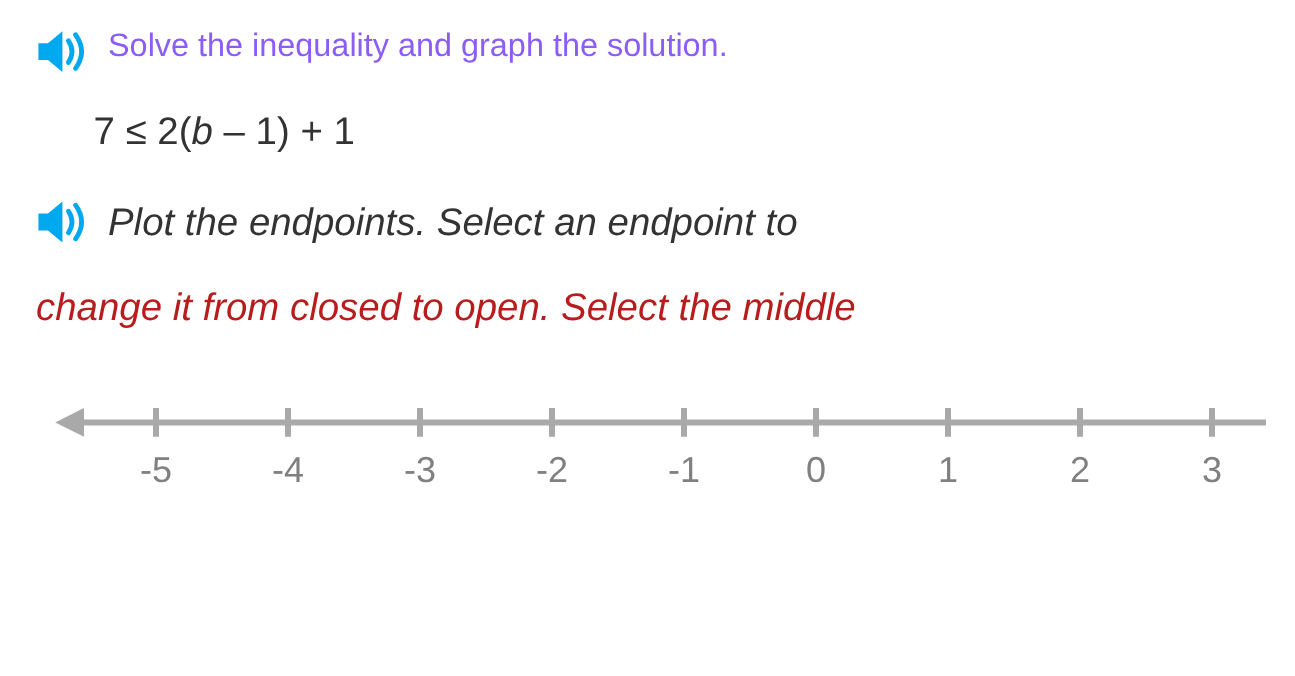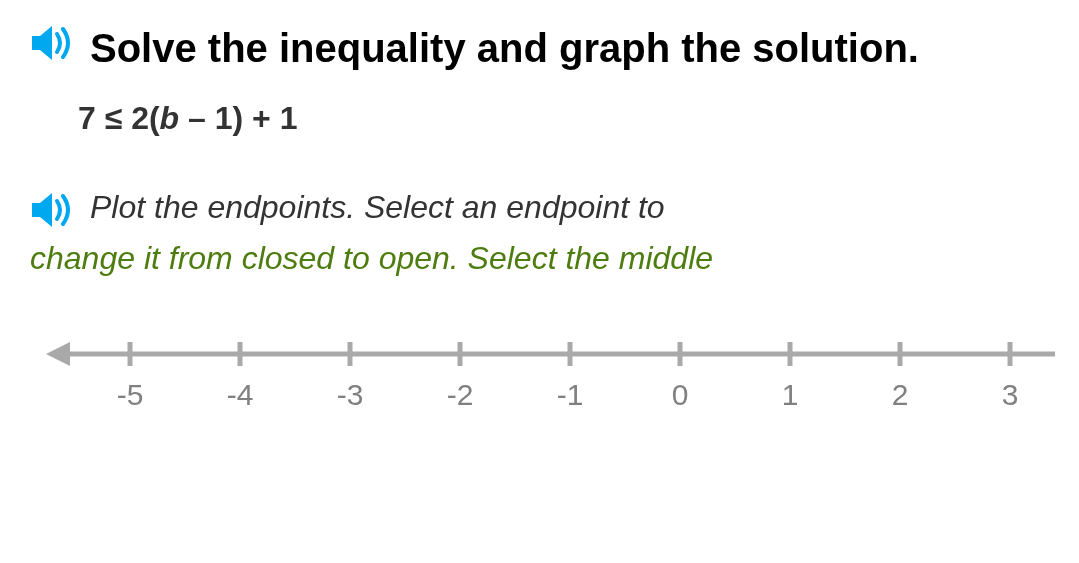--- a/index.html
+++ b/index.html
@@ -14,55 +14,54 @@
       display: flex;
       align-items: flex-start;
       gap: 16px;
       margin-bottom: 24px;
     }
     .speaker-icon {
       flex-shrink: 0;
       margin-top: 4px;
     }
     .prompt-text {
-      font-size: 40px;
-      color: #000000;
+      font-size: 27px;
+      color: #8b5cf6;
       line-height: 1.4;
-      font-weight: bold;
     }
     .inequality {
       font-size: 32px;
       color: #333333;
-      margin: 18px 0 45px 48px;
+      margin: 18px 0 32px 48px;
       font-family: Verdana, Geneva, sans-serif;
-      font-weight: bold;
     }
     .inequality .var {
       font-style: italic;
     }
     .instructions-block {
       margin-bottom: 50px;
     }
     .instructions-line {
       display: flex;
-      align-items: flex-end;
+      align-items: center;
       gap: 16px;
     }
     .instructions-text {
       font-size: 32px;
       color: #333333;
       font-style: italic;
       line-height: 1.6;
     }
     .instructions-cont {
       font-size: 32px;
-      color: #4d7c0f;
+      color: #b91c1c;
       font-style: italic;
       line-height: 1.6;
       margin-left: 0;
+      margin-top: 20px;
     }
     .numberline-wrap {
       position: relative;
       margin: 30px 0 0 10px;
       height: 90px;
     }
     .numberline-svg {
       display: block;
     }
     .tick-label {

